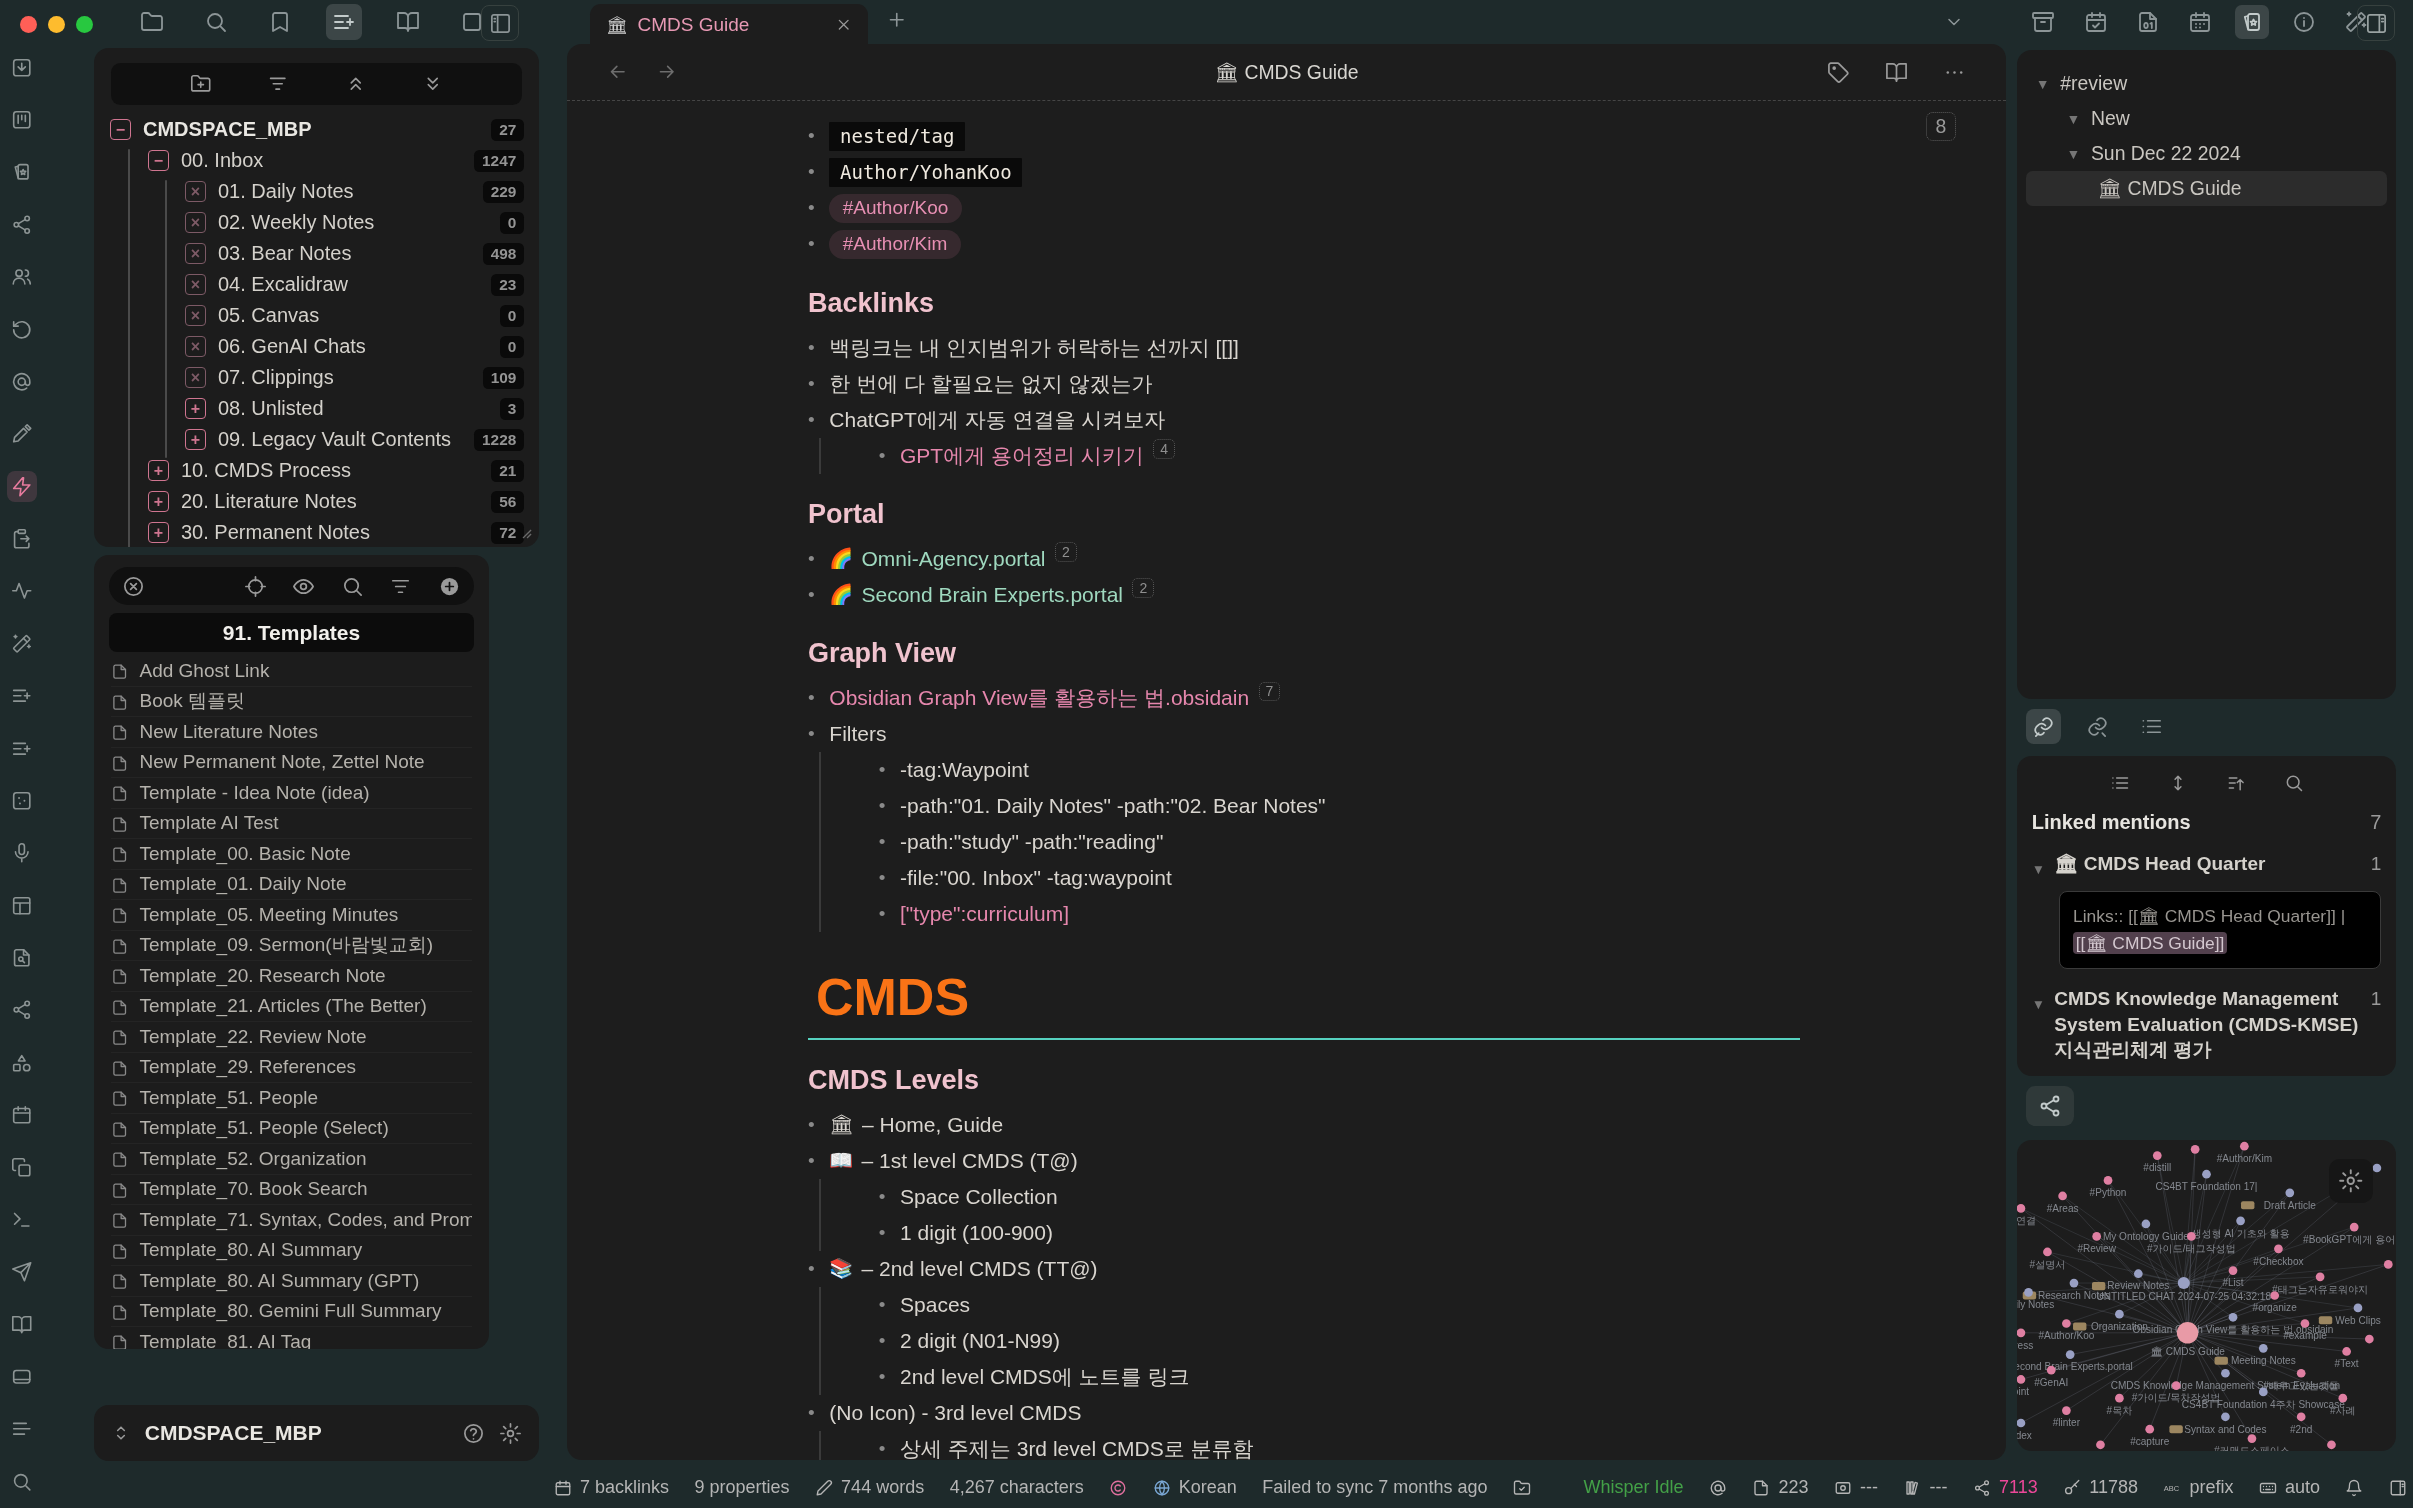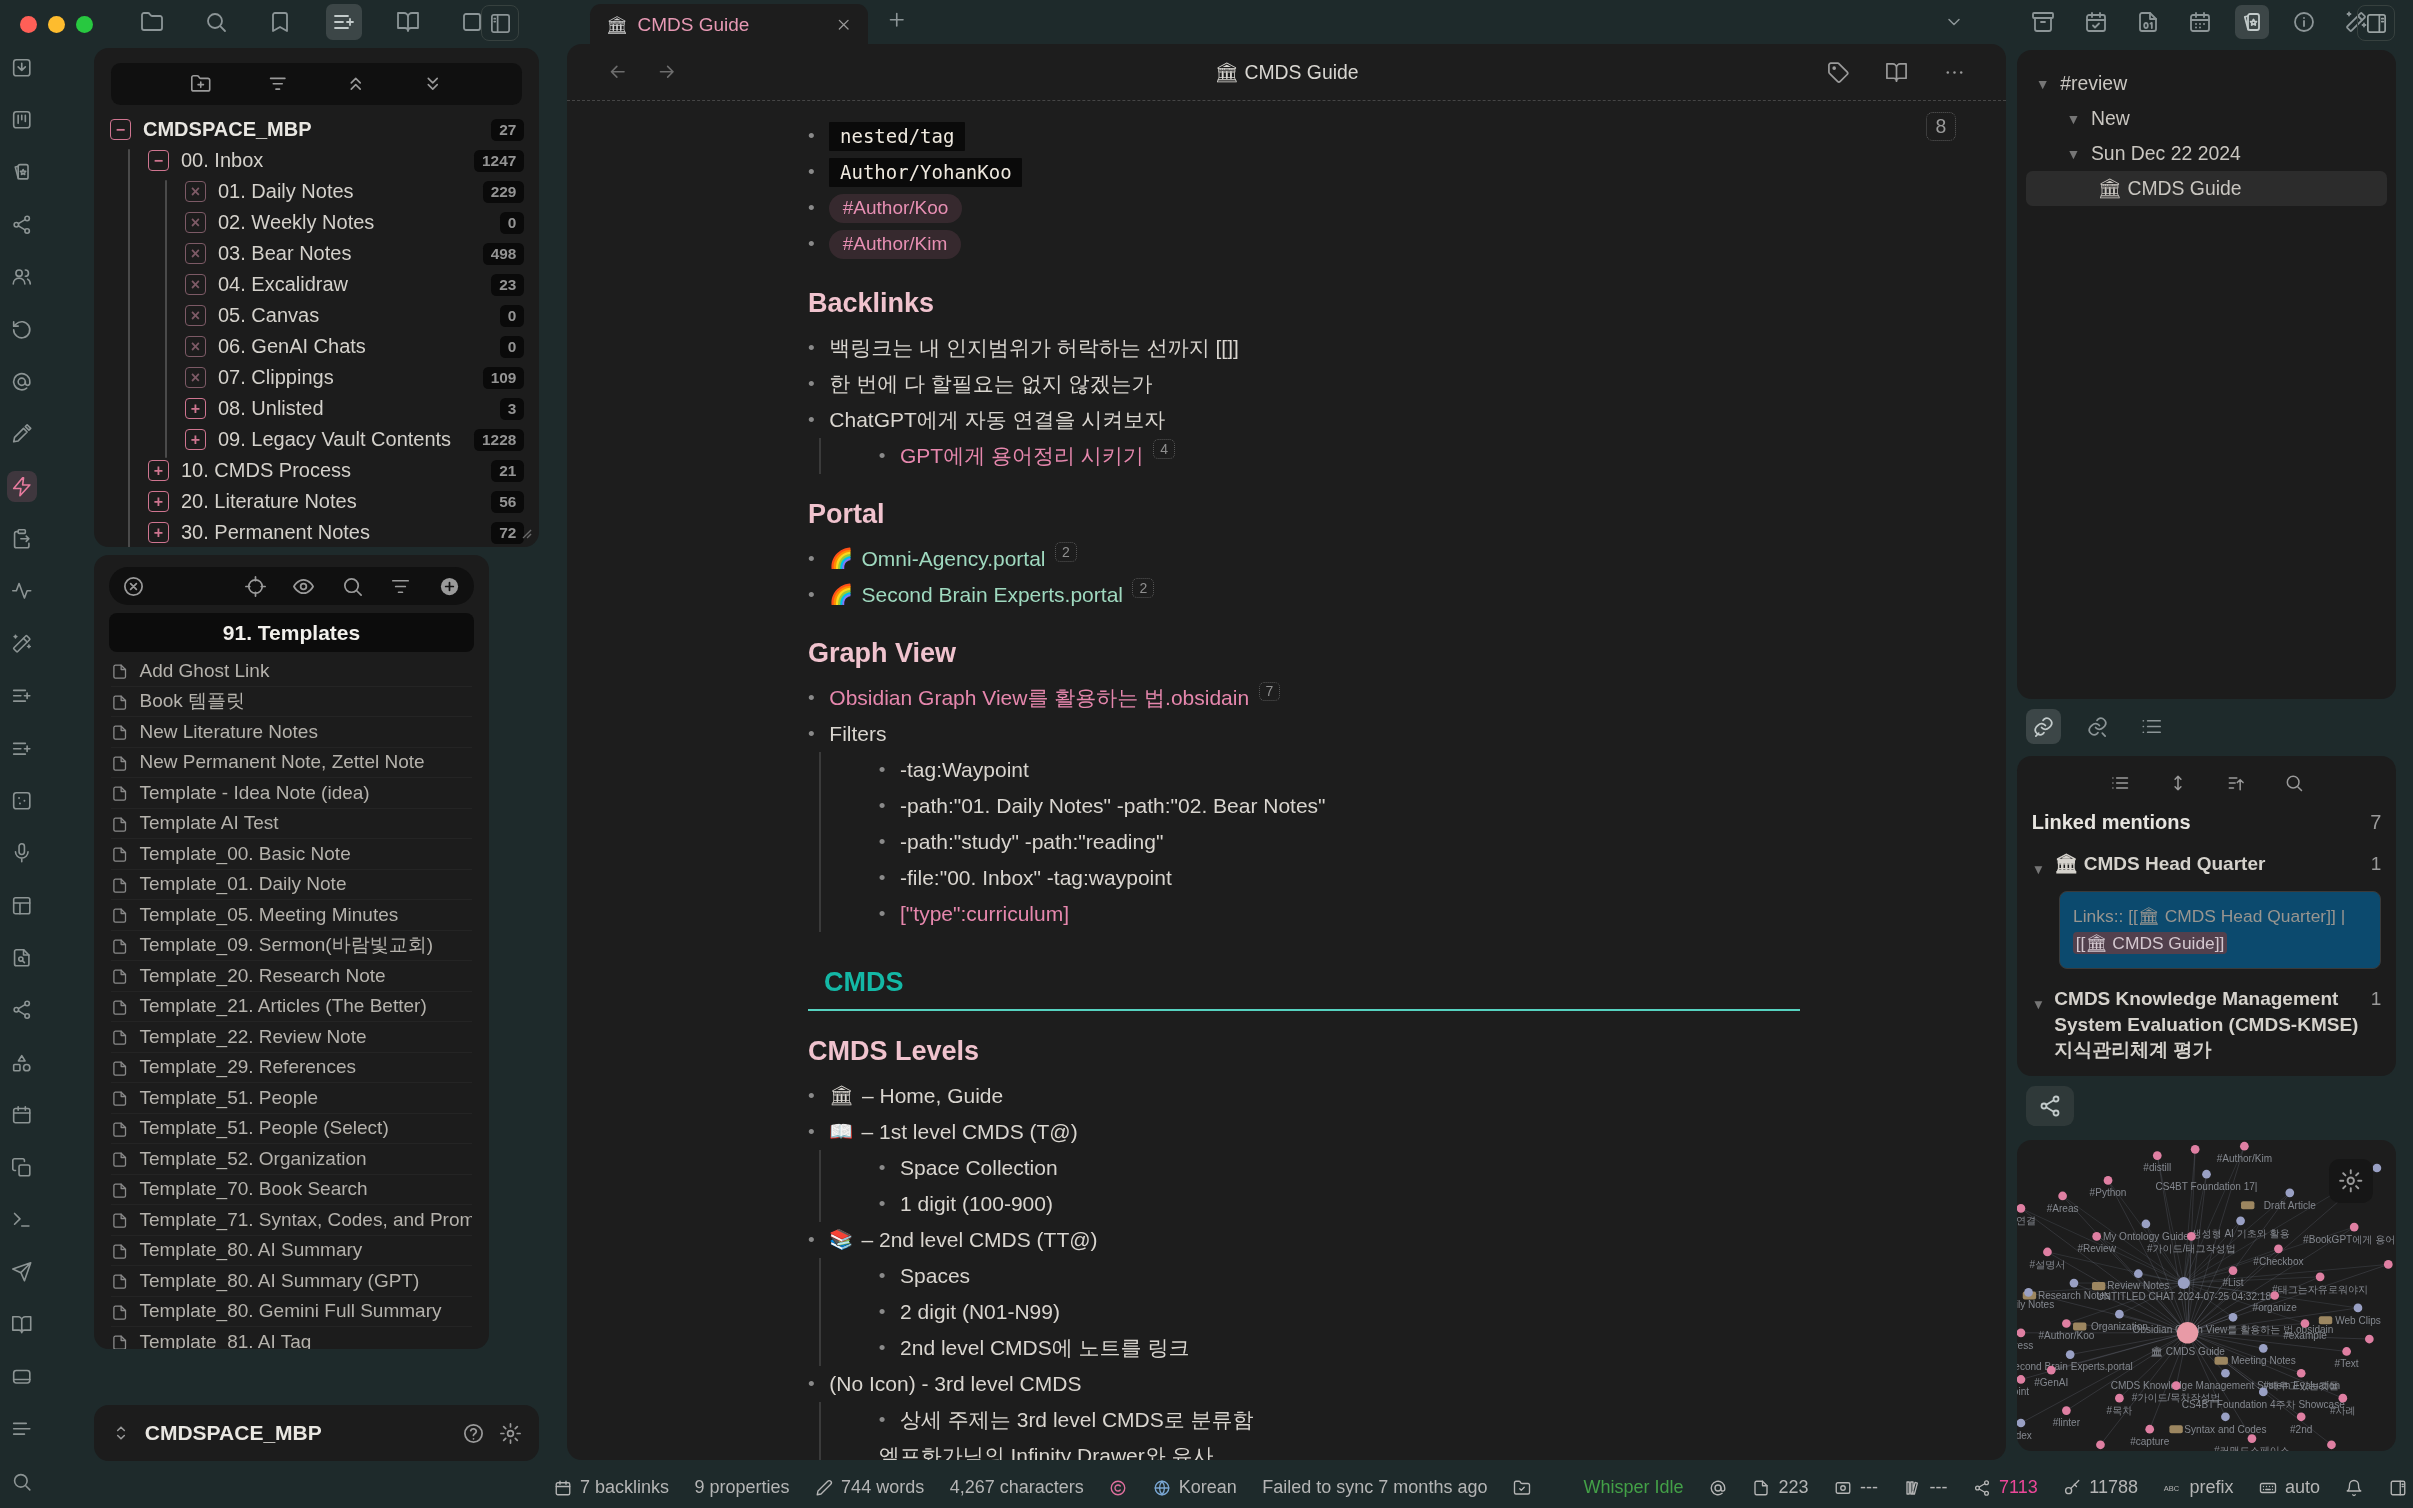--- a/index.html
+++ b/index.html
@@ -68,39 +68,39 @@
   .li .bu{color:#8a8a8a;margin-right:14.7px;font-size:19px;}
   .li .em{margin-right:8px;font-size:19.4px;}
   .sub{margin-left:10.7px;border-left:2px solid #3a3a3a;padding-left:58px;}
   .codechip{font-family:"DejaVu Sans Mono",monospace;background:#0a0a0a;color:#efe9df;padding:3.4px 10.7px;border-radius:1px;font-size:19px;}
   .tagchip{background:rgba(225,125,165,.13);color:#e78fb3;padding:3.4px 13.4px;border-radius:670px;font-size:19px;}
   .lnk{color:#e687ad;}
   .portal{color:#9fd9bf;}
   .pinktext{color:#e687ad;}
   .cbadge{border:1.3px dotted #565656;border-radius:5.4px;color:#8f8f8f;font-size:14px;padding:0.7px 6px;margin-left:9.4px;position:relative;top:-6.7px;}
   .h3{font-size:27px;font-weight:700;color:#f0c3ce;margin:25.5px 0 10.7px;}
-  .h1{font-size:27px;font-weight:700;color:#14b8a6;margin:35px 16px 0;}
+  .h1{font-size:52px;font-weight:700;color:#f97316;margin:35px 8px 0;}
   .hrule{border:none;border-top:2px solid #56d2c0;margin:10.7px 0 20px;}
 
   
   #review-panel{left:2017px;top:50px;width:379px;height:649px;overflow:hidden;padding:16px 9.4px;box-sizing:border-box;}
   .rrow{display:flex;align-items:center;height:35px;font-size:19.4px;color:#c9c6c0;white-space:nowrap;}
   .rrow .tri{color:#767676;font-size:14px;margin-right:10.7px;}
   .rrow.sel{background:#2c2c2c;border-radius:6.7px;}
   #mention-tabs{position:absolute;left:2026px;top:709px;display:flex;gap:19px;color:#8c9597;}
   #mention-tabs .tbtn{padding:6px;border-radius:8px;display:flex;}
   #mention-tabs .tbtn.active{background:#3c4647;color:#c3cbcb;}
   #mentions-panel{left:2017px;top:756px;width:379px;height:320px;overflow:hidden;padding:12px 14.7px;box-sizing:border-box;}
   #m-toolbar{display:flex;justify-content:center;gap:38px;color:#9a9a9a;margin:5.4px 0 17.4px;}
   #m-head{display:flex;align-items:center;font-size:20px;font-weight:700;color:#e7e5e0;}
   #m-head .mcount{margin-left:auto;font-weight:400;color:#9a9a9a;}
   .mgroup{display:flex;align-items:flex-start;margin-top:17.4px;font-size:19px;color:#d5d2cc;font-weight:700;line-height:25.5px;}
   .mgroup .tri{color:#767676;font-size:13.4px;margin:5.4px 9.4px 0 0;font-weight:400;}
   .mgroup .mcount{margin-left:auto;font-weight:400;color:#9a9a9a;}
-  .msnippet{margin:9.4px 0 0 27px;border:1.3px solid #3a3a3a;background:#0c4a6e;border-radius:8px;padding:10.7px 13.4px;font-size:17.4px;font-weight:400;color:#989590;line-height:27px;}
+  .msnippet{margin:9.4px 0 0 27px;border:1.3px solid #3a3a3a;background:#000000;border-radius:8px;padding:10.7px 13.4px;font-size:17.4px;font-weight:400;color:#989590;line-height:27px;}
   .mhl{background:#52404d;color:#d3c7cf;border-radius:4px;padding:0.7px 2.7px;}
 
   #graph-btn{position:absolute;left:2026px;top:1086px;background:#2f3939;border-radius:9.4px;padding:8px 12px;color:#c3cbcb;display:flex;}
   #graph-panel{left:2017px;top:1140px;width:379px;height:311px;background:#1d1d1d;overflow:hidden;}
   #graph-gear{position:absolute;right:23px;top:19px;background:#161616;border-radius:10.7px;padding:9.4px;color:#9a9a9a;display:flex;}
 
   
   #statusbar{position:absolute;left:8px;top:1466px;width:2413px;height:43px;display:flex;align-items:center;padding-left:546px;box-sizing:border-box;gap:25.5px;color:#b5b5b5;font-size:18px;white-space:nowrap;}
   .stok{display:flex;align-items:center;gap:8px;}
 </style>

